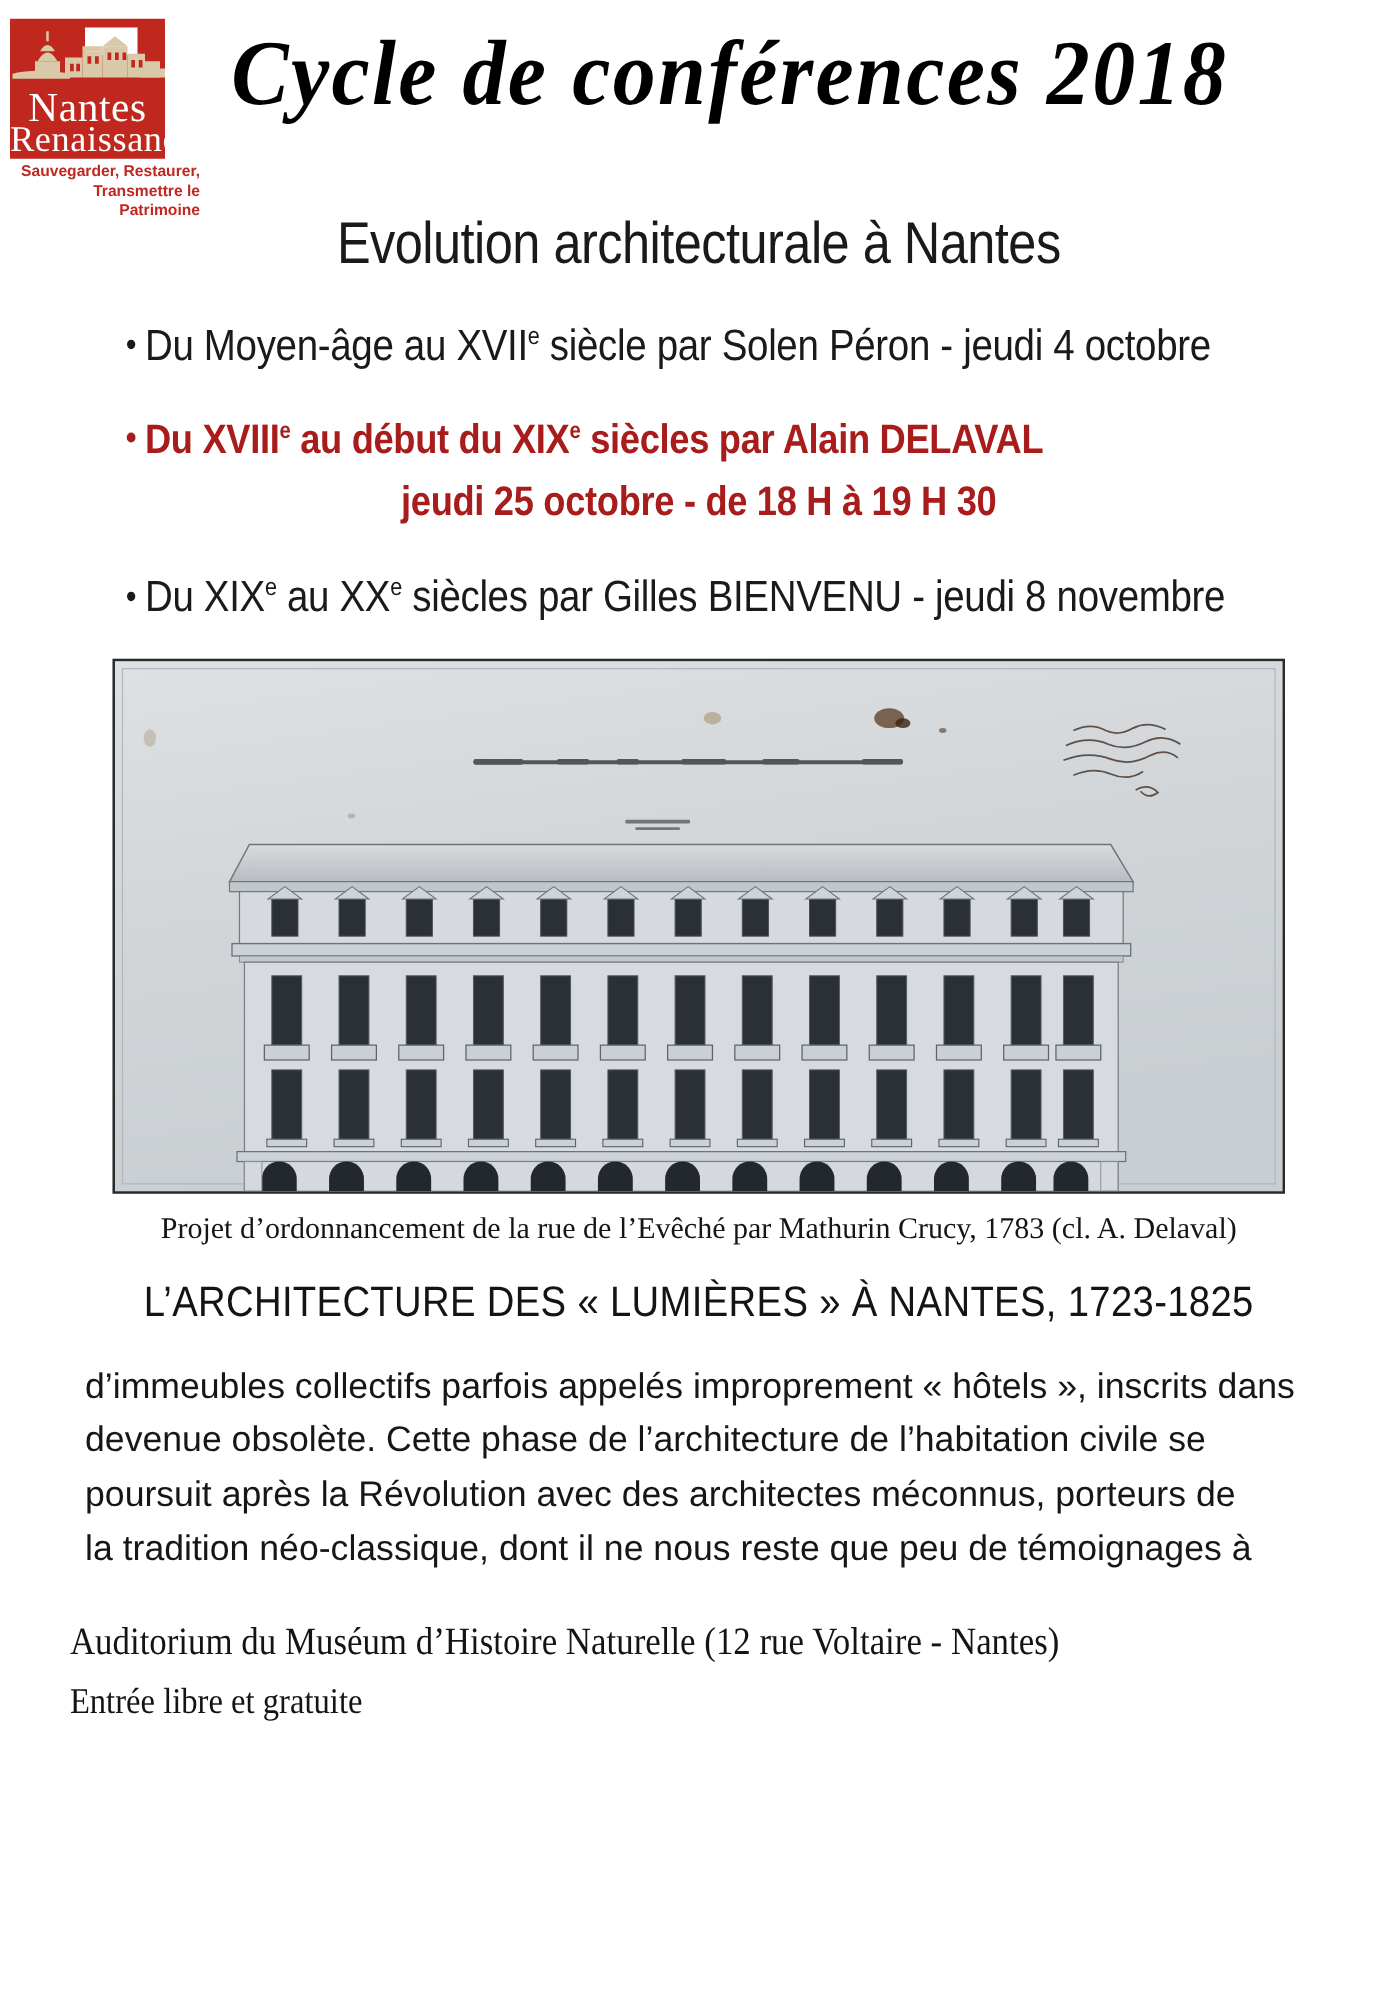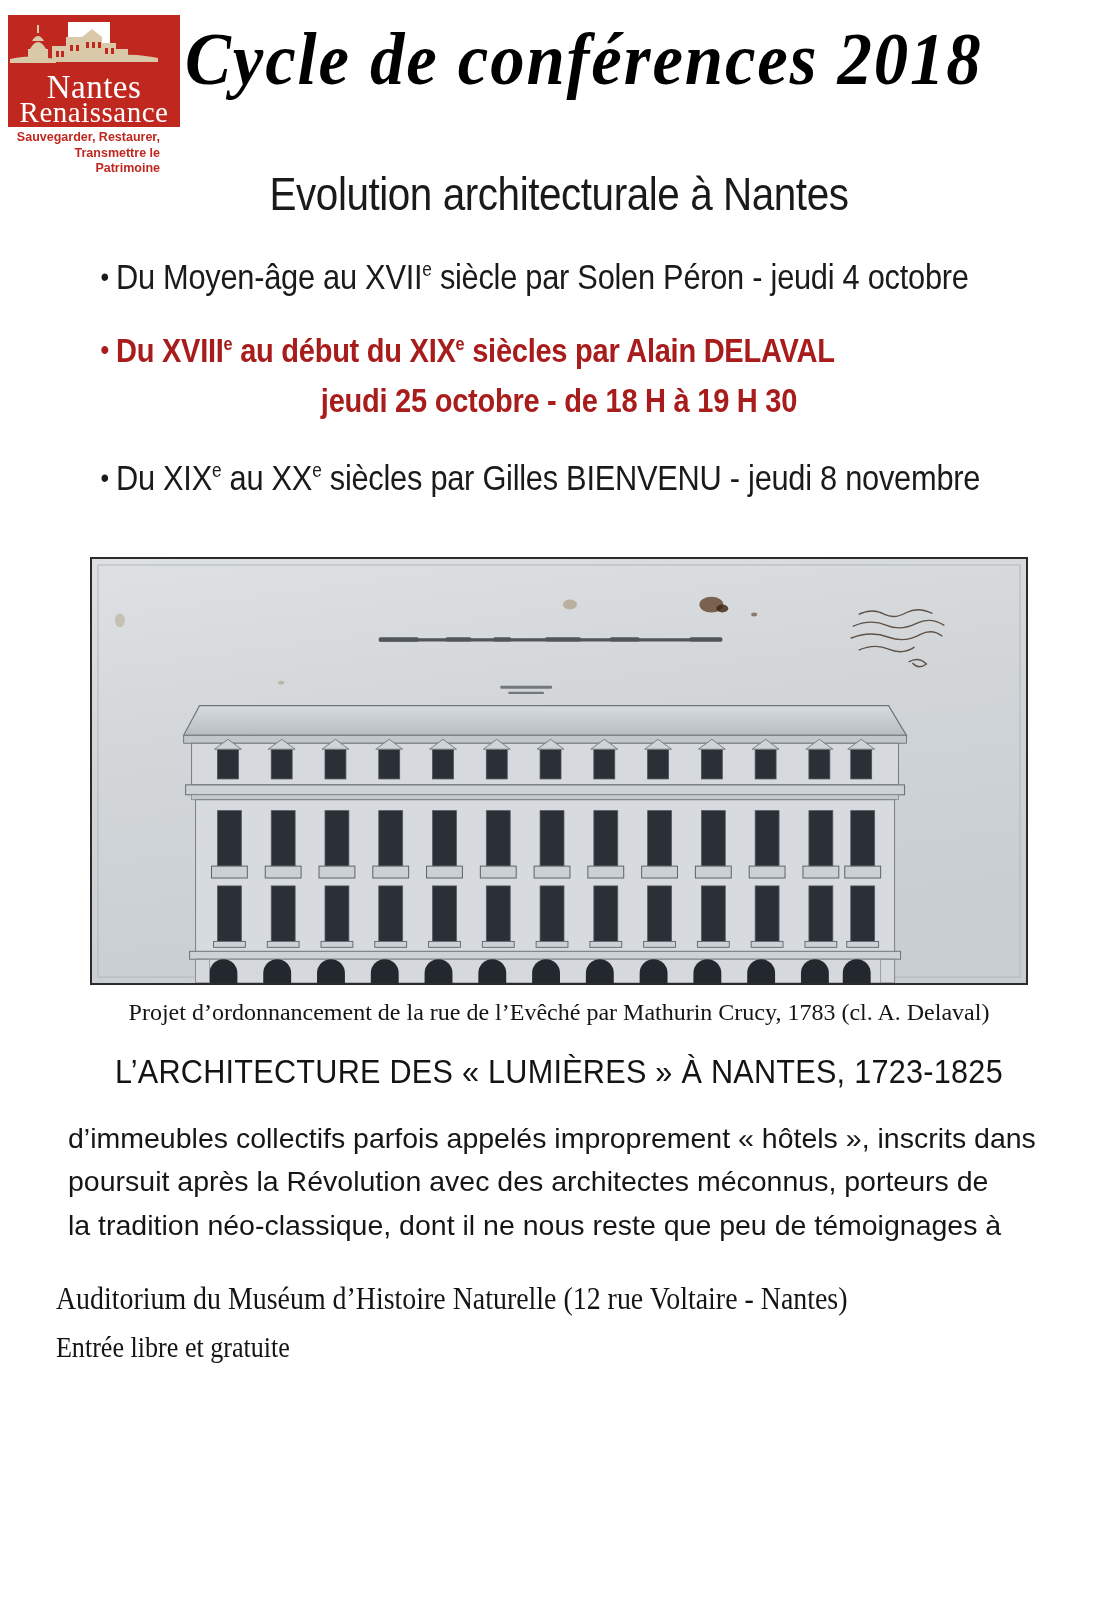--- a/index.html
+++ b/index.html
@@ -21,21 +21,21 @@
     position: relative;
     height: 160px;
   }
   .logo {
     position: absolute;
     left: 8px;
     top: 15px;
     width: 152px;
   }
   .logo-box {
-    width: 172px;
+    width: 124px;
     height: 112px;
     background: #c0281f;
     position: relative;
     overflow: hidden;
   }
   .logo-art {
     position: absolute;
     left: 0; top: 4px;
     width: 152px; height: 55px;
   }
@@ -111,21 +111,21 @@
     font-weight: bold;
     font-size: 33px;
   }
   .sp1 { height: 30px; }
   .sp2 { height: 8px; }
   .sp3 { height: 34px; }
   sup { font-size: 0.56em; vertical-align: super; line-height: 0; }
 
   
   .figure-wrap {
-    margin-top: 56px;
+    margin-top: 26px;
     text-align: center;
   }
   .figure {
     display: inline-block;
     width: 938px;
     height: 428px;
     border: 2px solid #2b2b2b;
     position: relative;
     background: #d5d9dc;
     box-sizing: border-box;
@@ -439,20 +439,21 @@
       </g>
     </svg>
   </div>
   <div class="caption">Projet d’ordonnancement de la rue de l’Evêché par Mathurin Crucy, 1783 (cl. A. Delaval)</div>
 </div>
 
 <div class="section-heading">L’ARCHITECTURE DES « LUMIÈRES » À NANTES, 1723-1825</div>
 
 <div class="body-copy">
   <span class="ln">d’immeubles collectifs parfois appelés improprement « hôtels », inscrits dans</span>
+  <span class="ln">devenue obsolète. Cette phase de l’architecture de l’habitation civile se</span>
   <span class="ln">poursuit après la Révolution avec des architectes méconnus, porteurs de</span>
   <span class="ln">la tradition néo-classique, dont il ne nous reste que peu de témoignages à</span>
 </div>
 
 <div class="footer">
   <div class="footer-venue">Auditorium du Muséum d’Histoire Naturelle (12 rue Voltaire - Nantes)</div>
   <div class="footer-free">Entrée libre et gratuite</div>
 </div>
 
 </body></html>

